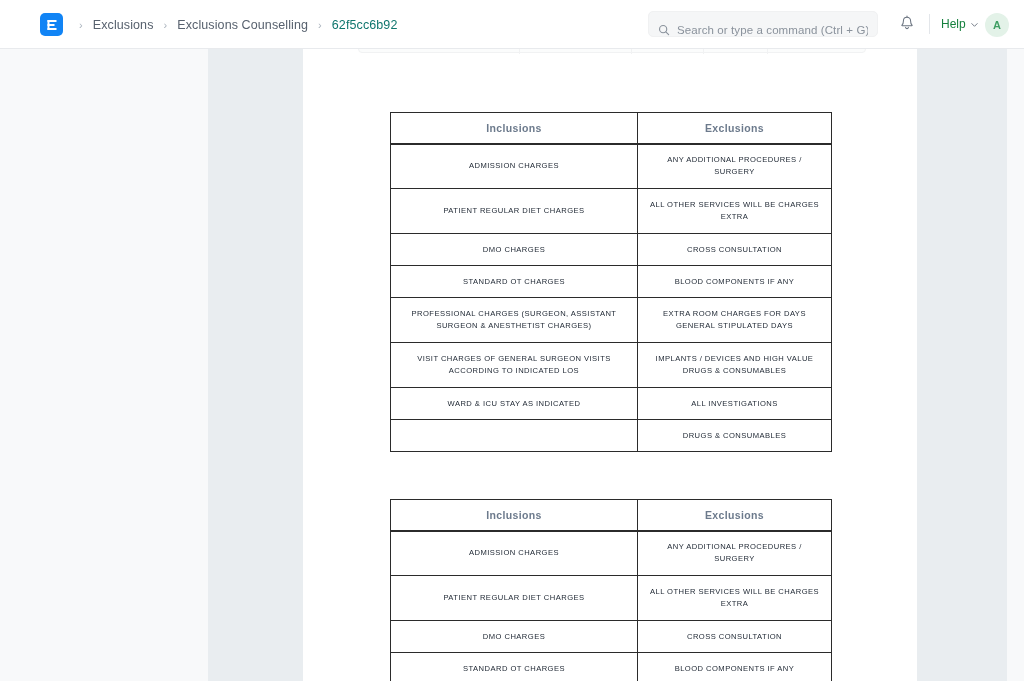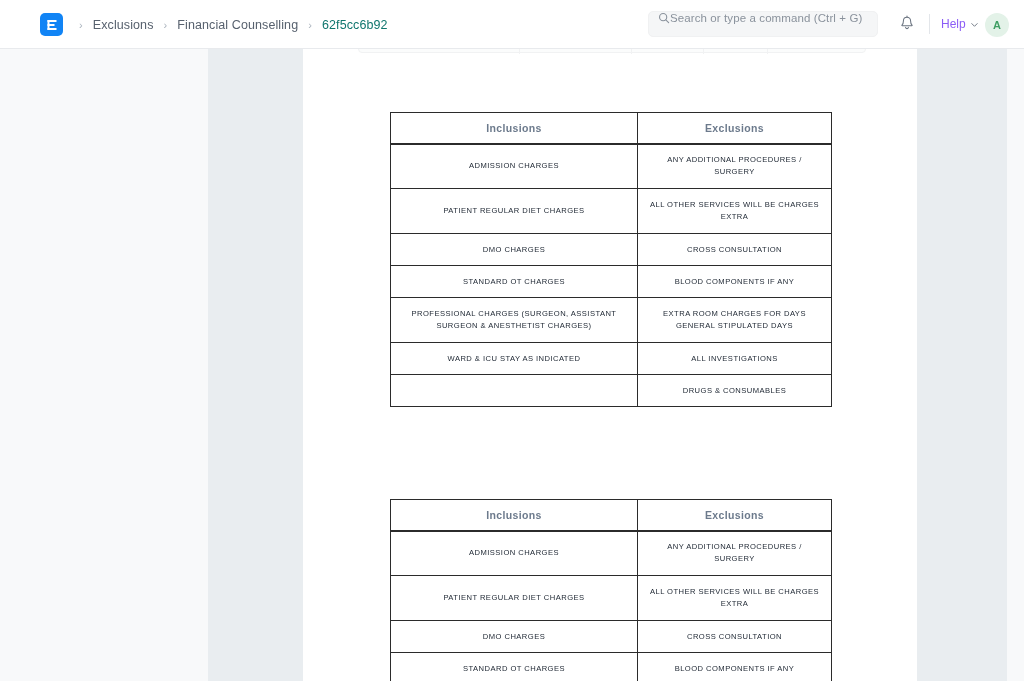--- a/index.html
+++ b/index.html
@@ -71,22 +71,23 @@
   .search-box {
     position: absolute;
     left: 648px;
     top: 11px;
     width: 230px;
     height: 26px;
     background: #f5f6f7;
     border: 1px solid #f0f1f2;
     border-radius: 5px;
     display: flex;
-    align-items: flex-start;
+    align-items: flex-end;
     padding: 0 9px;
+    gap: 7px;
   }
   .search-icon { flex: 0 0 auto; display: block; line-height: 0; }
   .search-input {
     border: none;
     outline: none;
     background: transparent;
     font-family: "Liberation Sans", sans-serif;
     font-size: 11.5px;
     color: #3c4654;
     width: 100%;
@@ -108,21 +109,21 @@
     top: 14px;
     width: 1px;
     height: 20px;
     background: #e3e6ea;
   }
   .help-btn {
     position: absolute;
     left: 941px;
     top: 17px;
     font-size: 12px;
-    color: #8b5cf6;
+    color: #15803d;
     display: flex;
     align-items: center;
     gap: 4px;
     cursor: pointer;
   }
   .chev { display: block; line-height: 0; }
   .avatar {
     position: absolute;
     left: 985px;
     top: 13px;
@@ -256,21 +257,21 @@
       <rect x="1.5" y="5" width="7" height="2" fill="#ffffff"></rect>
       <rect x="1.5" y="9" width="9" height="2" fill="#ffffff"></rect>
       <rect x="1.5" y="1" width="2" height="10" fill="#ffffff"></rect>
     </svg>
   </div>
 
   <nav class="breadcrumb">
     <span class="crumb-sep">›</span>
     <span class="crumb">Exclusions</span>
     <span class="crumb-sep">›</span>
-    <span class="crumb">Financial Counselling</span>
+    <span class="crumb">Exclusions Counselling</span>
     <span class="crumb-sep">›</span>
     <span class="crumb last">62f5cc6b92</span>
   </nav>
 
   <div class="search-box">
     <span class="search-icon">
       <svg width="12" height="12" viewBox="0 0 14 14" aria-hidden="true">
         <circle cx="6" cy="6" r="4.2" fill="none" stroke="#8a929c" stroke-width="1.3"></circle>
         <line x1="9.1" y1="9.1" x2="12.4" y2="12.4" stroke="#8a929c" stroke-width="1.3" stroke-linecap="round"></line>
       </svg>
@@ -342,20 +343,24 @@
             <td>CROSS CONSULTATION</td>
           </tr>
           <tr>
             <td>STANDARD OT CHARGES</td>
             <td>BLOOD COMPONENTS IF ANY</td>
           </tr>
           <tr class="tall">
             <td>PROFESSIONAL CHARGES (SURGEON, ASSISTANT SURGEON &amp; ANESTHETIST CHARGES)</td>
             <td>EXTRA ROOM CHARGES FOR DAYS GENERAL STIPULATED DAYS</td>
           </tr>
+          <tr class="tall">
+            <td>VISIT CHARGES OF GENERAL SURGEON VISITS ACCORDING TO INDICATED LOS</td>
+            <td>IMPLANTS / DEVICES AND HIGH VALUE DRUGS &amp; CONSUMABLES</td>
+          </tr>
           <tr>
             <td>WARD &amp; ICU STAY AS INDICATED</td>
             <td>ALL INVESTIGATIONS</td>
           </tr>
           <tr>
             <td class="empty"></td>
             <td>DRUGS &amp; CONSUMABLES</td>
           </tr>
         </tbody>
       </table>

